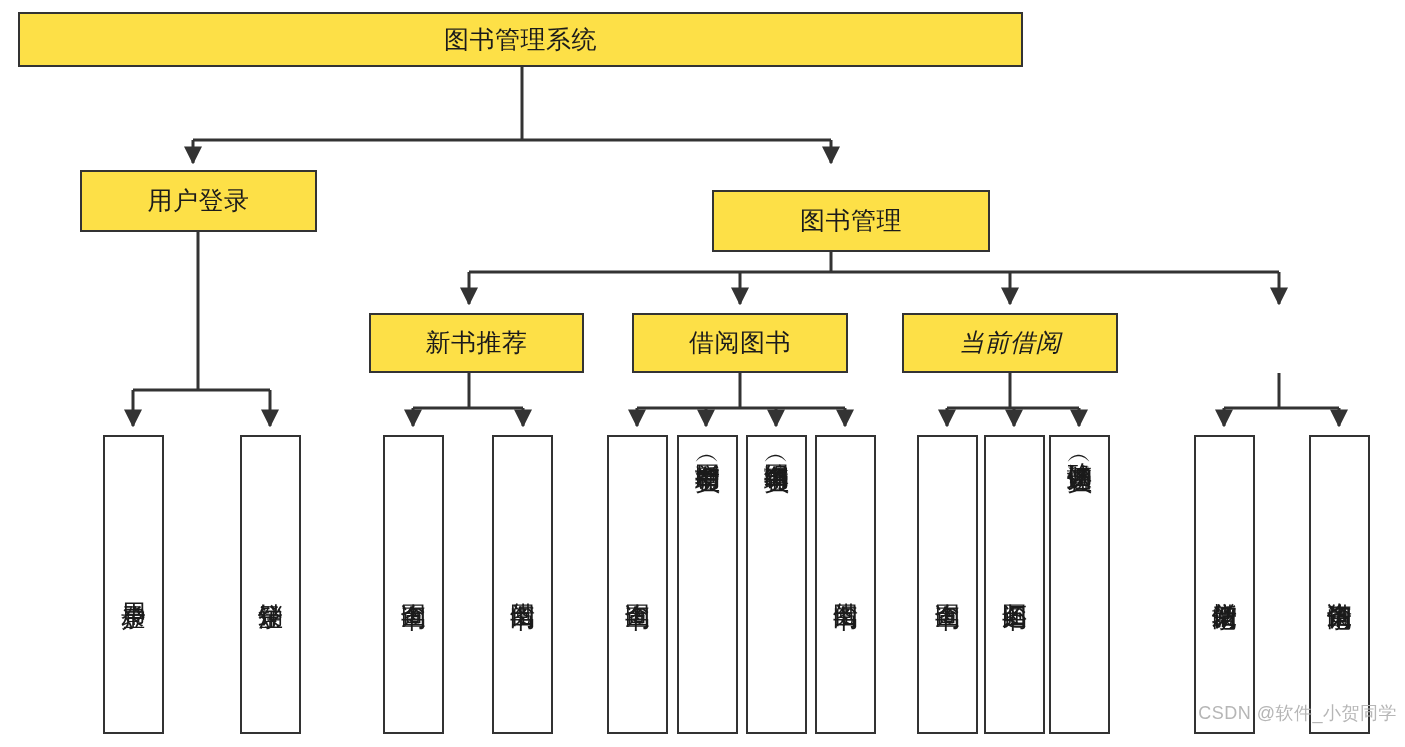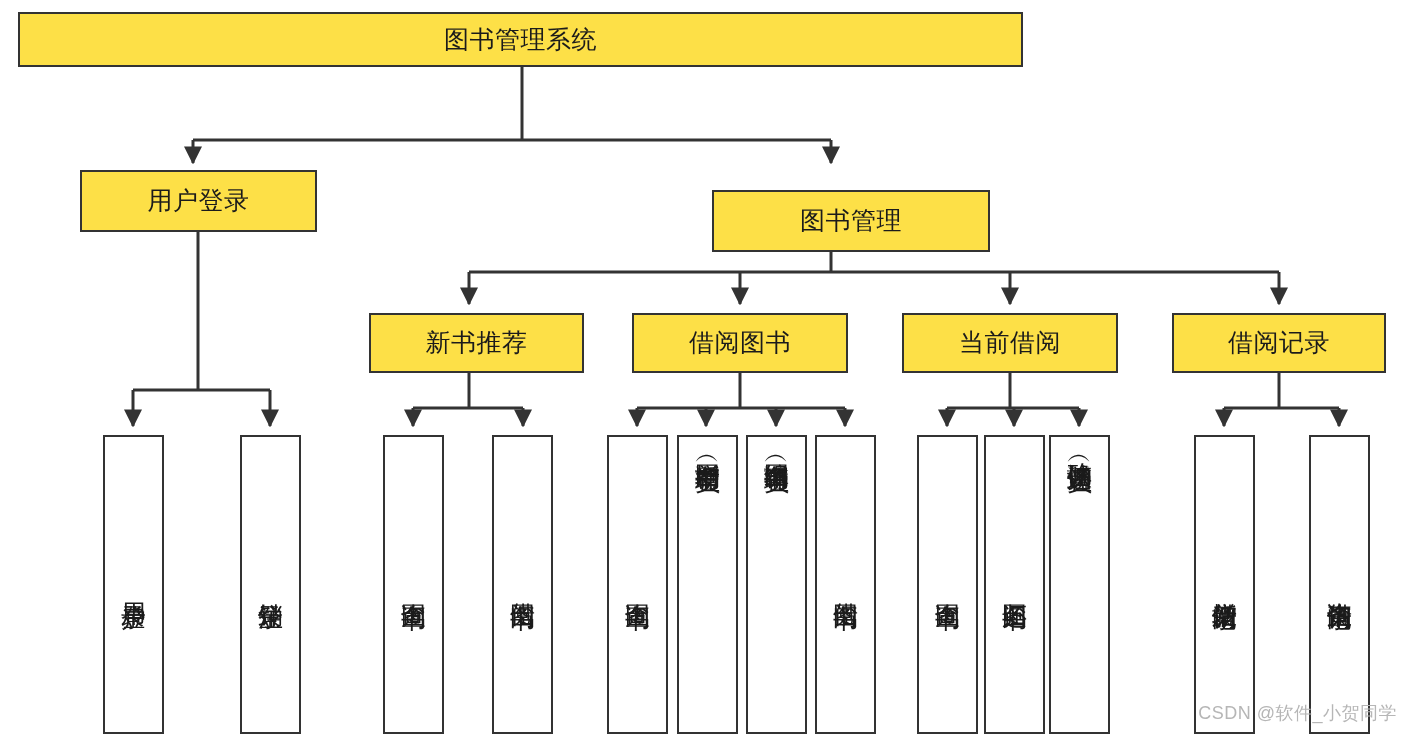--- a/index.html
+++ b/index.html
@@ -142,25 +142,22 @@
   <div class="node-box" style="left:712px; top:170px; width:278px; height:62px;margin-top:20px;">
     <span class="node-label-h">图书管理</span>
   </div>
 
   <div class="node-box" style="left:362px; top:313px; width:215px; height:60px;margin-left:7px;">
     <span class="node-label-h">新书推荐</span>
   </div>
   <div class="node-box" style="left:632px; top:313px; width:216px; height:60px;">
     <span class="node-label-h">借阅图书</span>
   </div>
-  <div class="node-box" style="left:902px; top:313px; width:216px; height:60px;">
+  <div class="node-box" style="left:902px; top:313px; width:216px; height:60px;font-style:italic;">
     <span class="node-label-h">当前借阅</span>
-  </div>
-  <div class="node-box" style="left:1172px; top:313px; width:214px; height:60px;">
-    <span class="node-label-h">借阅记录</span>
   </div>
 
   <div class="leaf-box" style="left:103px; top:435px; width:61px; height:299px;">
     <span class="node-label-v">用户登录</span>
   </div>
   <div class="leaf-box" style="left:240px; top:435px; width:61px; height:299px;">
     <span class="node-label-v">注销登录</span>
   </div>
 
   <div class="leaf-box" style="left:383px; top:435px; width:61px; height:299px;">

